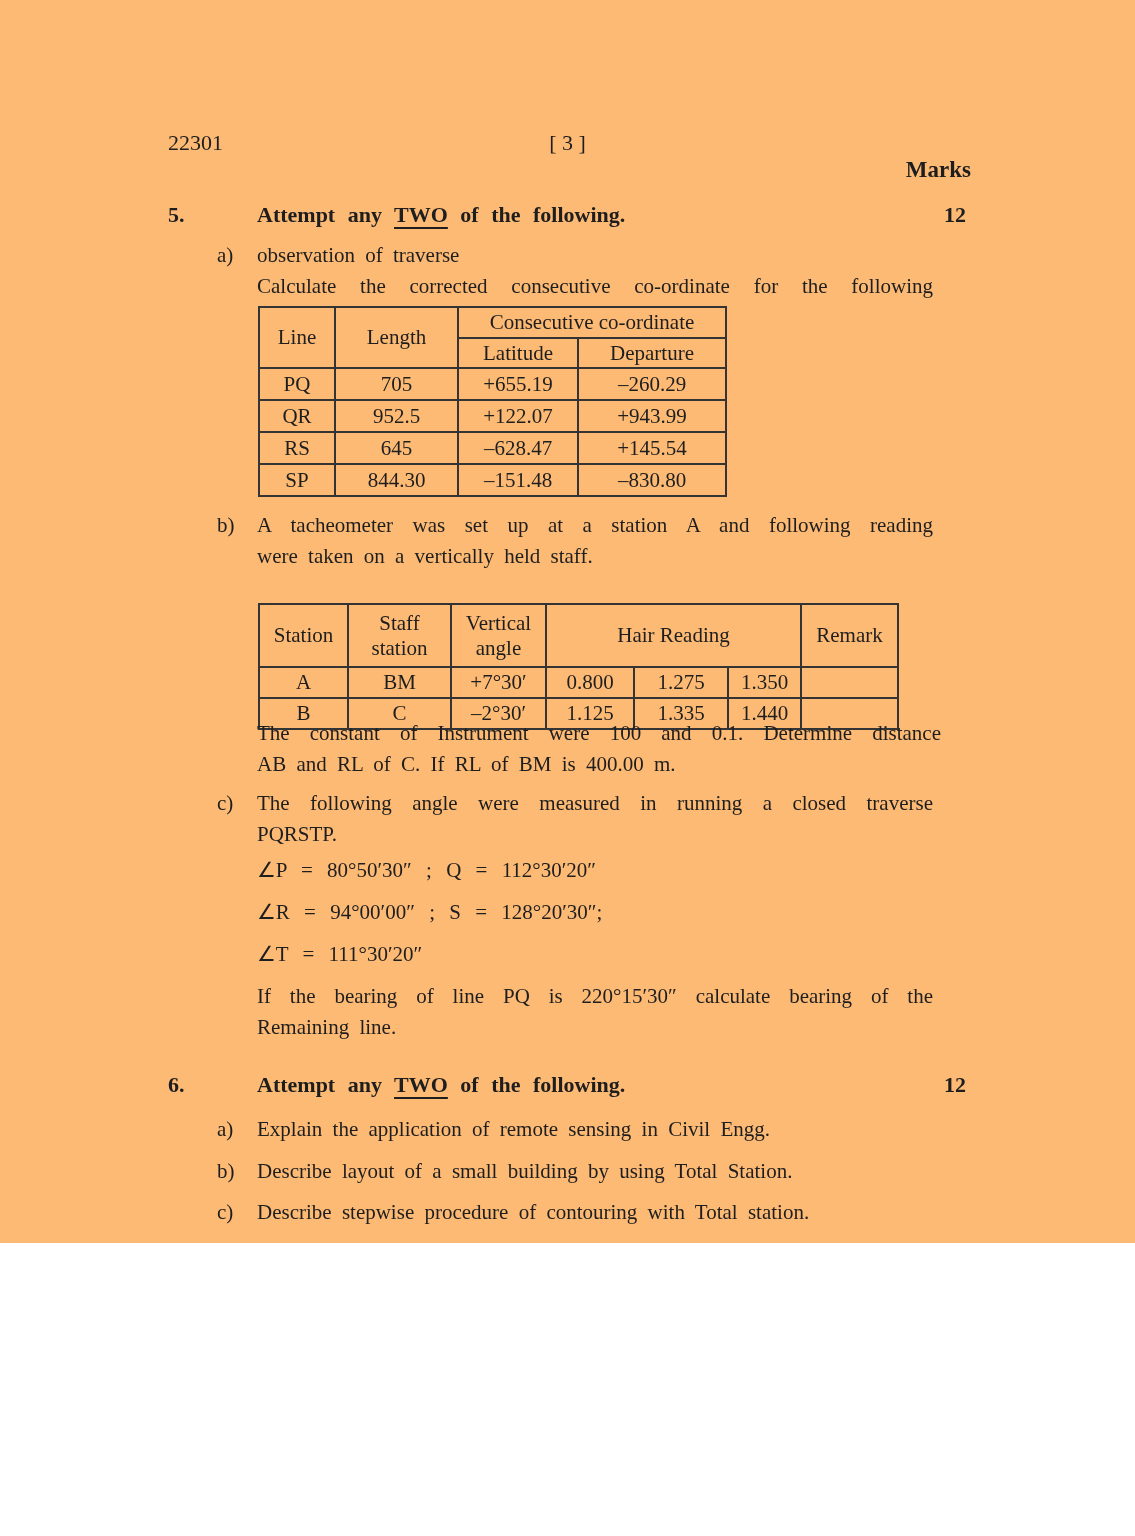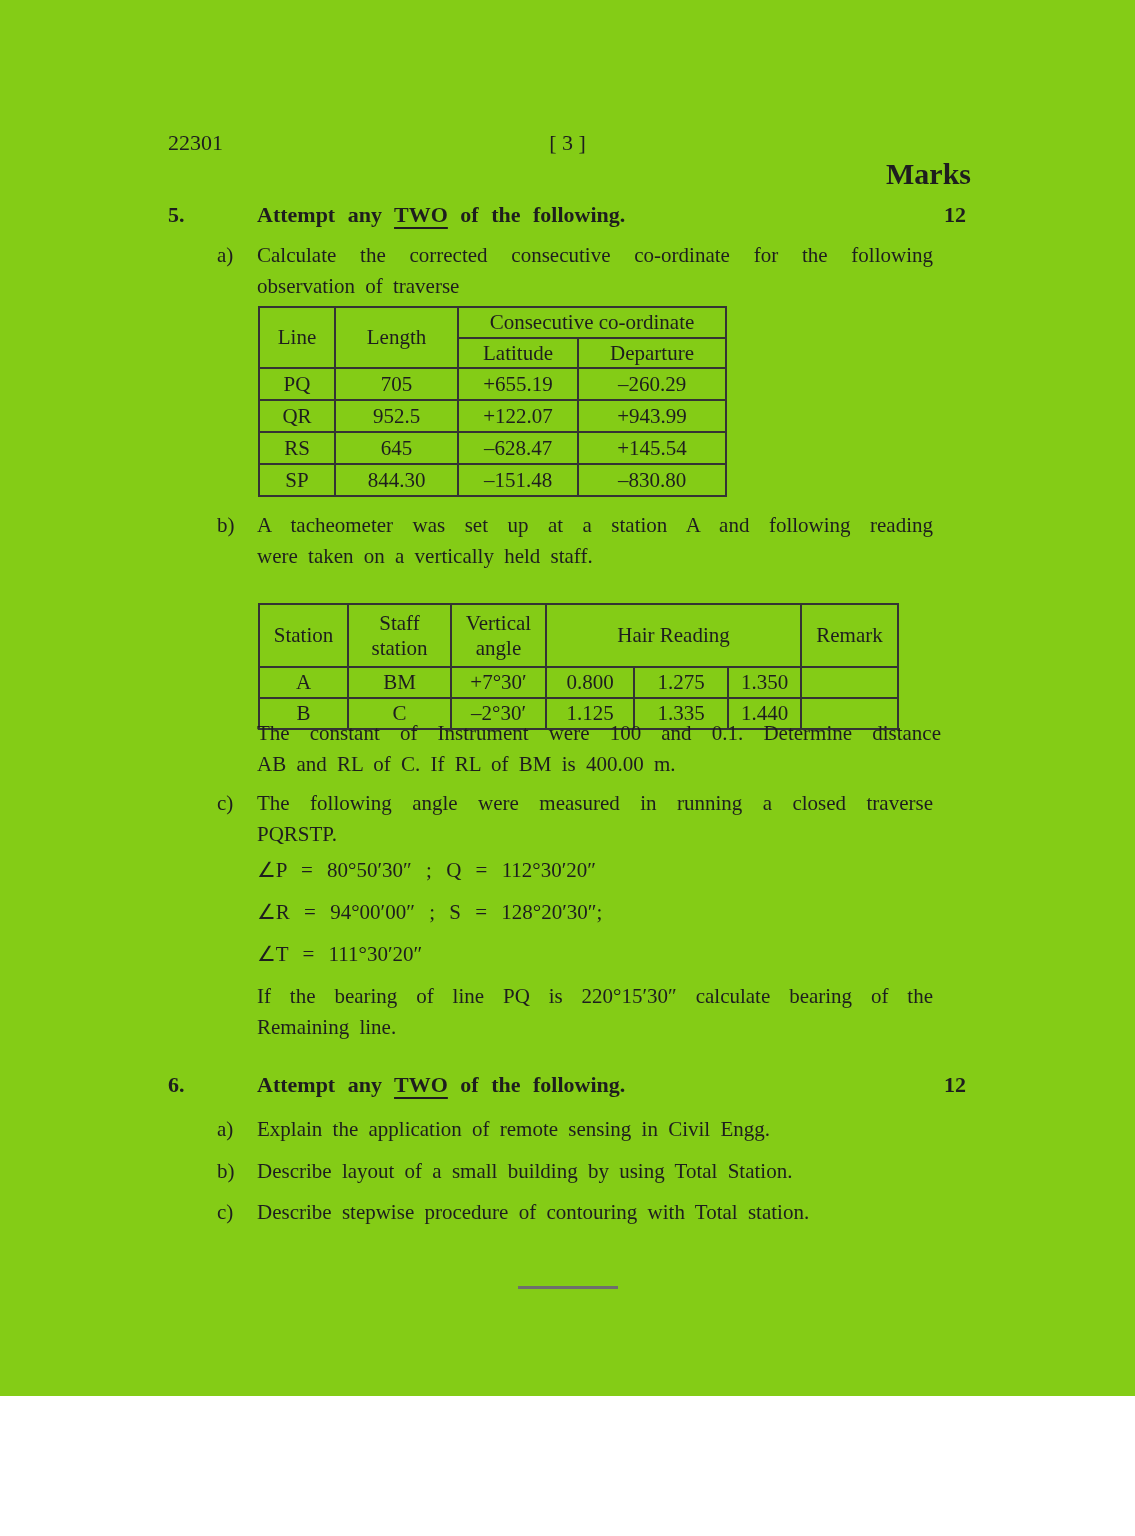--- a/index.html
+++ b/index.html
@@ -1,17 +1,17 @@
 <!DOCTYPE html>
 <html><head>
 <meta charset="utf-8">
 <style>
   html,body{margin:0;padding:0;background:#ffffff;}
   .page{
-    position:relative;width:1135px;height:1396px;background:#84cc16;
+    position:relative;width:1135px;height:1243px;background:#fdba74;
     font-family:"Liberation Serif",serif;color:#1e1e1e;overflow:hidden;
   }
   .abs{position:absolute;}
   .b{font-weight:bold;}
   .txt{font-size:21px;}
   .ln{height:31px;line-height:31px;white-space:nowrap;}
   .jl{white-space:normal;text-align:justify;text-align-last:justify;}
   .ws{word-spacing:5px;}
   .ws9{word-spacing:9px;}
   .head{font-size:22px;font-weight:bold;word-spacing:7px;}
@@ -25,34 +25,34 @@
   .divider{background:#6e6e6e;height:3px;}
   .wm{font-family:"Liberation Sans",sans-serif;font-size:56px;line-height:60px;}
 </style>
 </head>
 <body>
 
 <div class="page">
 
   <div class="abs txt" style="left:168px;top:130px;font-size:22px;">22301</div>
   <div class="abs txt ctr" style="top:130px;font-size:22px;">[ 3 ]</div>
-  <div class="abs b" style="right:164px;top:157px;font-size:30px;">Marks</div>
+  <div class="abs b" style="right:164px;top:157px;font-size:23px;">Marks</div>
 
   <div class="abs head" style="left:168px;top:202px;">5.</div>
   <div class="abs head" style="left:257px;top:202px;">
     <span>Attempt any</span>
     <span class="u">TWO</span>
     <span>of the following.</span>
   </div>
   <div class="abs head" style="right:169px;top:202px;">12</div>
 
   <div class="abs txt ln" style="left:217px;top:240px;">a)</div>
   <div class="abs txt" style="left:257px;top:240px;width:676px;">
+    <div class="ln ws">observation of traverse</div>
     <div class="ln jl">Calculate the corrected consecutive co-ordinate for the following</div>
-    <div class="ln ws">observation of traverse</div>
   </div>
 
   <table class="t abs" style="left:258px;top:306px;width:467px;">
     <colgroup>
         <col style="width:76px">
         <col style="width:123px">
         <col style="width:120px">
         <col style="width:148px">
       </colgroup>
     <tbody>

